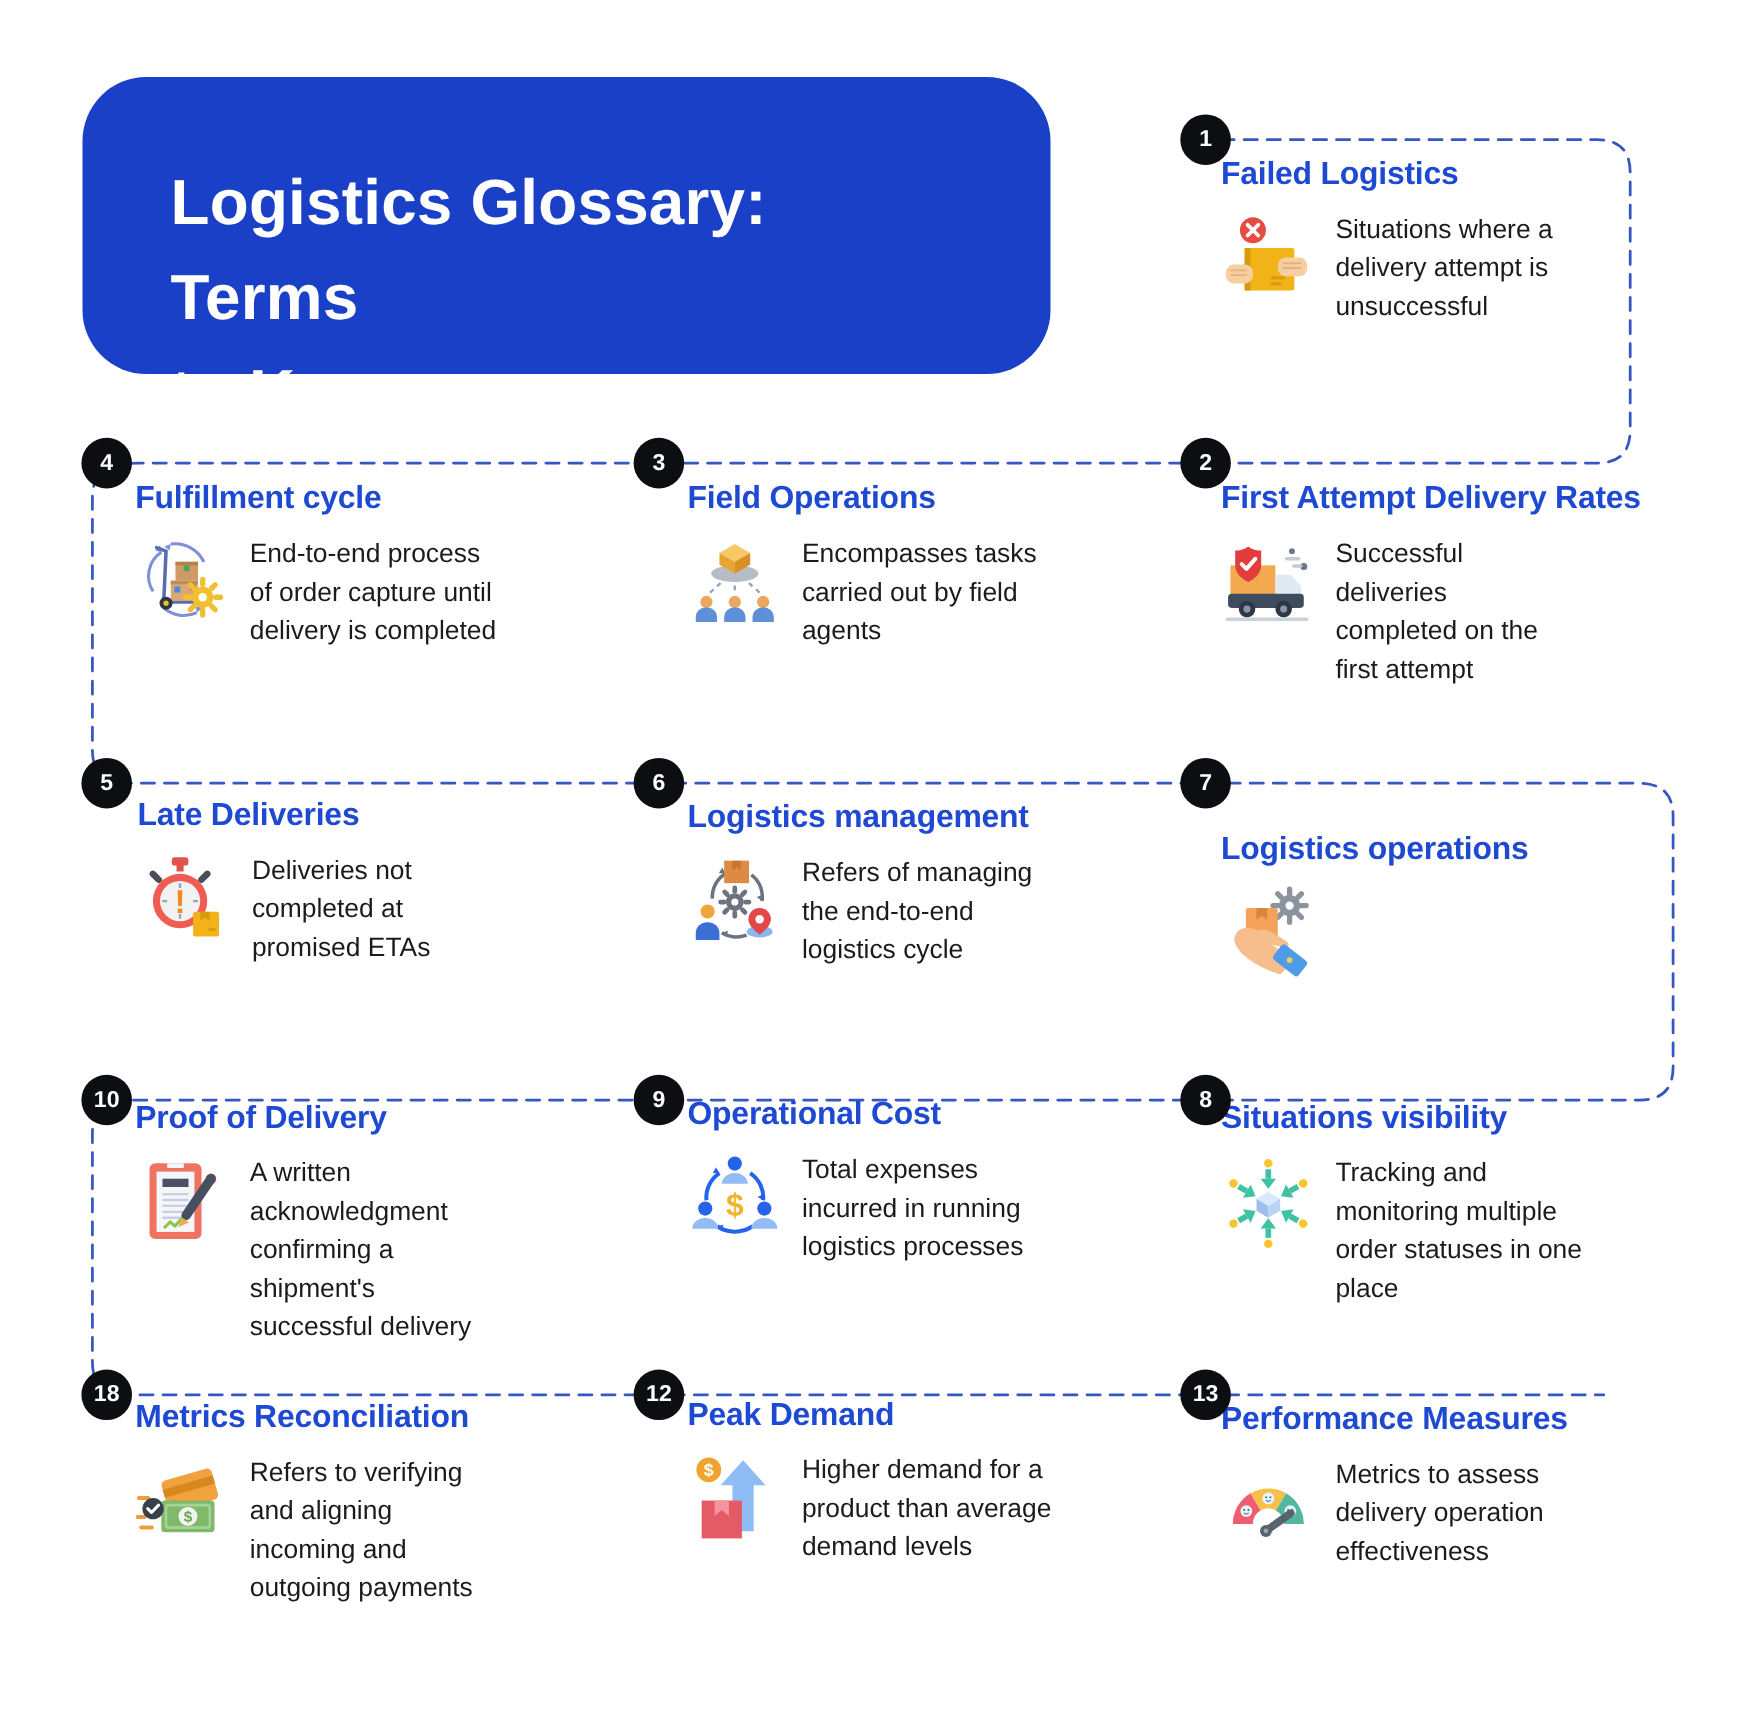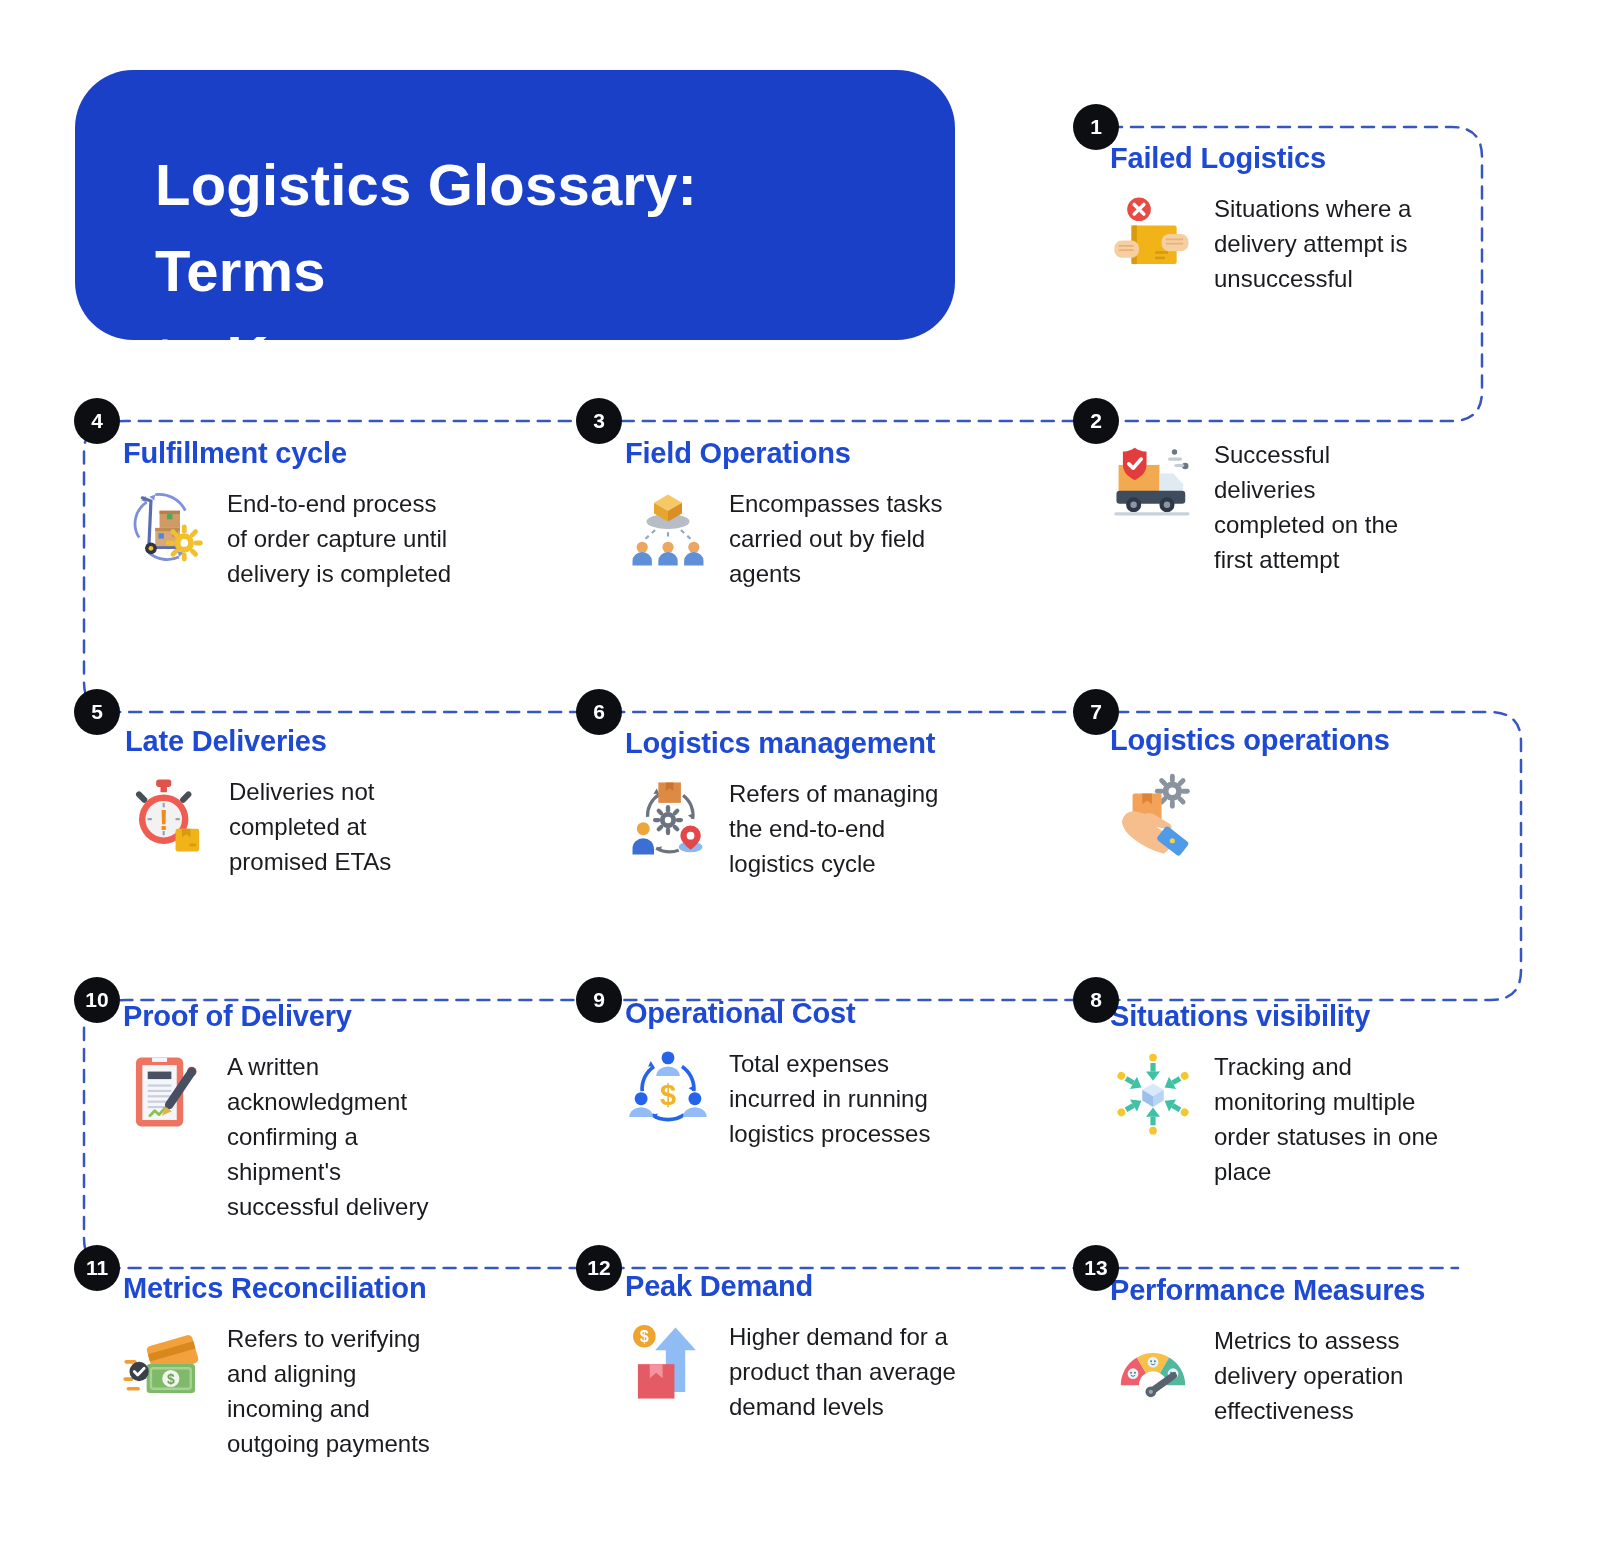--- a/index.html
+++ b/index.html
@@ -58,21 +58,21 @@
   <div class="badge" style="left:1073px;top:977px">
       <span>8</span>
     </div>
   <div class="badge" style="left:576px;top:977px">
       <span>9</span>
     </div>
   <div class="badge" style="left:74px;top:977px">
       <span>10</span>
     </div>
   <div class="badge" style="left:74px;top:1245px">
-      <span>11</span>
+      <span>18</span>
     </div>
   <div class="badge" style="left:576px;top:1245px">
       <span>12</span>
     </div>
   <div class="badge" style="left:1073px;top:1245px">
       <span>13</span>
     </div>
 
   <section class="item" style="left:1110px;top:142px;width:400px">
     <h2 class="item-title">Failed Logistics</h2>
@@ -89,20 +89,21 @@
           <path d="M52 45 h16 M52 49 h16" stroke="#e5b27f" stroke-width="1.6"></path>
           <circle cx="27" cy="17" r="11" fill="#e64c43"></circle>
           <path d="M22.5 12.5 L31.5 21.5 M31.5 12.5 L22.5 21.5" stroke="#fff" stroke-width="3.2" stroke-linecap="round"></path>
         </svg>
       </div>
       <p class="item-desc" style="max-width:215px">Situations where a delivery attempt is unsuccessful</p>
     </div>
   </section>
 
   <section class="item" style="left:1110px;top:437px;width:450px">
+    <h2 class="item-title">First Attempt Delivery Rates</h2>
     <div class="item-body">
       <div class="icon-box">
         <svg viewBox="0 0 80 80">
           <circle cx="60" cy="14" r="2.5" fill="#6b7686"></circle>
             <circle cx="70" cy="27" r="3" fill="#6b7686"></circle>
           <rect x="54" y="19" width="13" height="3" rx="1.5" fill="#c3ccd6"></rect>
             <rect x="60" y="25" width="9" height="3" rx="1.5" fill="#c3ccd6"></rect>
           <rect x="8" y="26" width="38" height="28" fill="#f3a94f"></rect>
           <path d="M46 34 h13 l9 10 v10 h-22 z" fill="#dfeaf2"></path>
           <rect x="6" y="50" width="64" height="12" rx="3" fill="#3e4c5e"></rect>
@@ -249,21 +250,21 @@
           <path d="M7 73 v-6 a10 9 0 0 1 20 0 v6 z" fill="#3b6fd6"></path>
           <ellipse cx="61" cy="66" rx="11" ry="5" fill="#8cb8f2"></ellipse>
           <path d="M61 46 a9.5 9.5 0 0 1 9.5 9.5 c0 6.5 -9.5 13 -9.5 13 s-9.5 -6.5 -9.5 -13 a9.5 9.5 0 0 1 9.5 -9.5 z" fill="#e2474a"></path>
           <circle cx="61" cy="55.5" r="3.6" fill="#fff"></circle>
         </svg>
       </div>
       <p class="item-desc" style="max-width:220px">Refers of managing the end-to-end logistics cycle</p>
     </div>
   </section>
 
-  <section class="item" style="left:1110px;top:724px;width:430px">
+  <section class="item" style="left:1110px;top:756px;width:430px">
     <h2 class="item-title">Logistics operations</h2>
     <div class="item-body">
       <div class="icon-box">
         <svg viewBox="0 0 80 80">
           <g stroke="#8a939e" stroke-width="4.5" stroke-linecap="round">
             <path d="M58 7 v-4"></path>
               <path d="M58 27 v4"></path>
               <path d="M48 17 h-4"></path>
               <path d="M68 17 h4"></path>
             <path d="M51 10 l-3 -3"></path>

